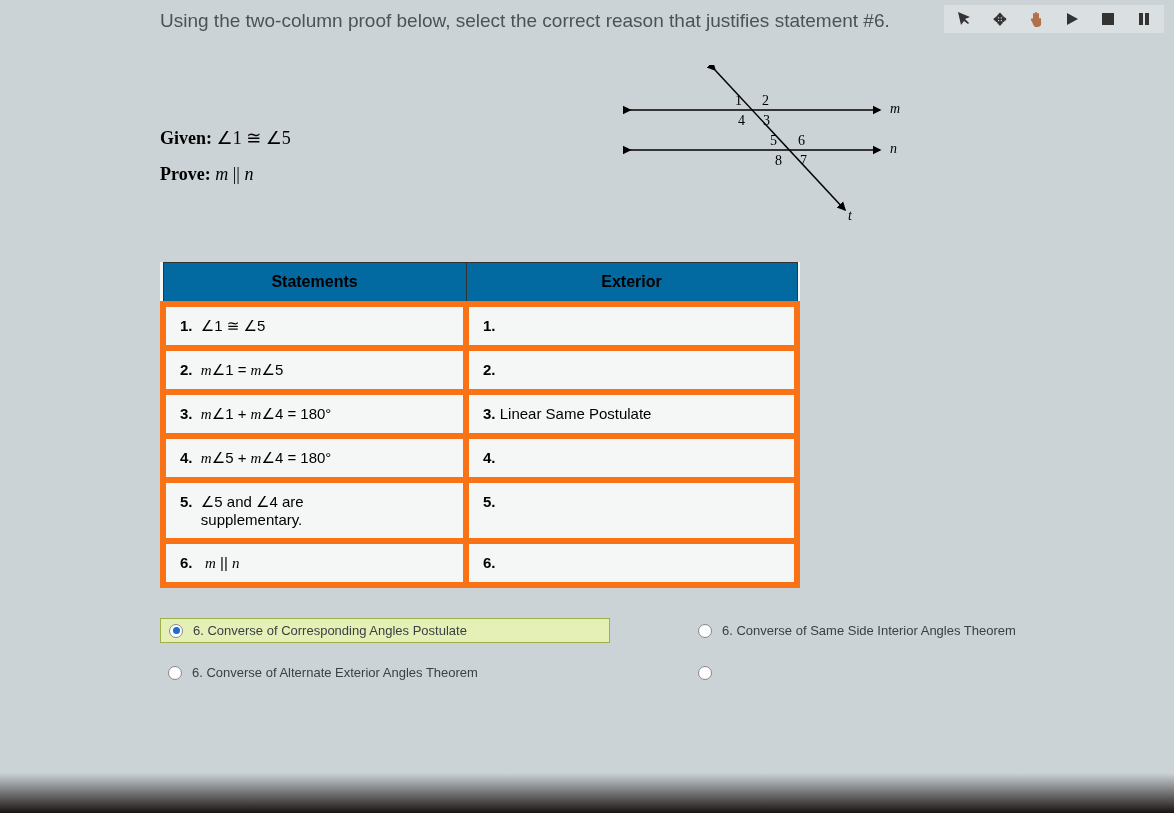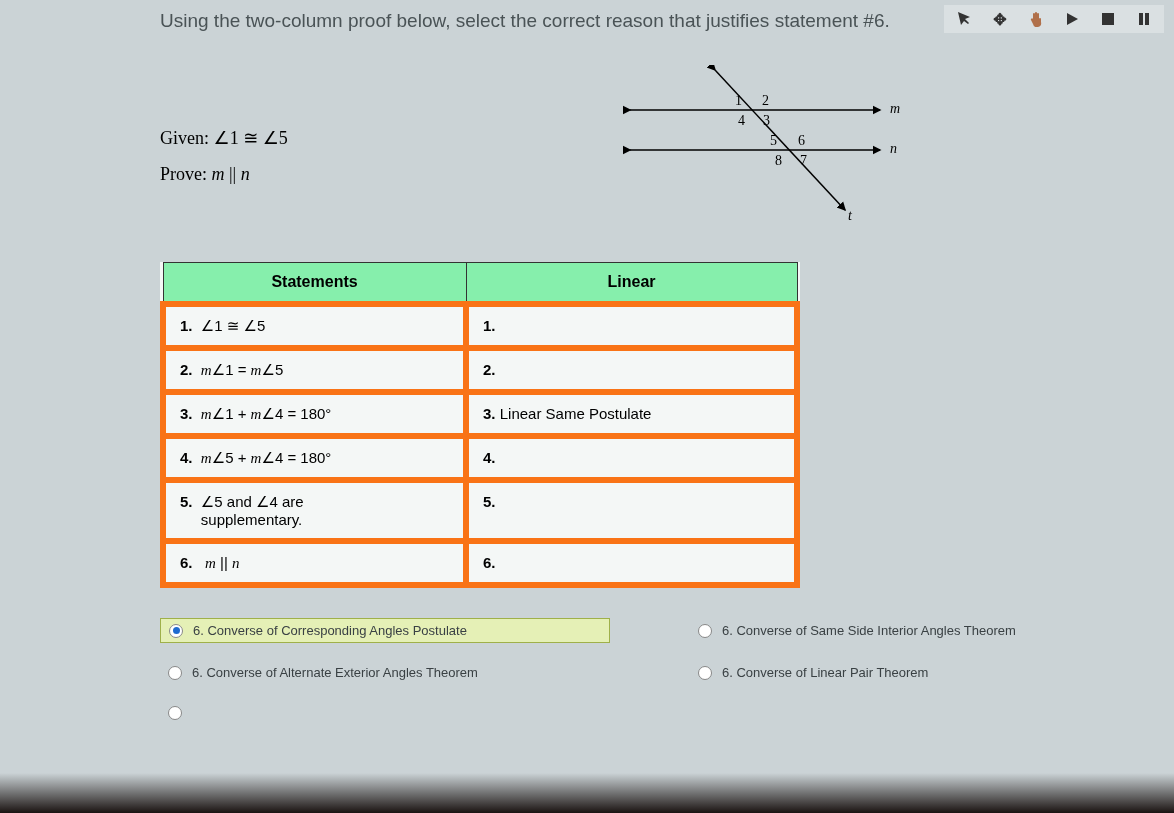--- a/index.html
+++ b/index.html
@@ -33,36 +33,36 @@
       position: absolute;
       top: 120px;
       left: 160px;
       right: 60px;
     }
     .given-prove {
       font-family: "Times New Roman", serif;
       font-size: 18px;
       line-height: 2;
     }
-    .given-prove .label { font-weight: normal; }
+    .given-prove .label { font-weight: bold; }
     .figure {
       position: absolute;
       left: 460px;
       top: -55px;
       width: 320px;
       height: 160px;
     }
     .proof-table {
       margin-top: 70px;
       border-collapse: collapse;
       width: 640px;
       background: #f4f7f6;
     }
     .proof-table th {
-      background: #86efac;
+      background: #0369a1;
       border: 1px solid #333;
       padding: 10px;
       font-size: 16px;
       font-weight: bold;
       text-align: center;
     }
     .proof-table td {
       border: 6px solid #f97316;
       padding: 10px 14px;
       font-size: 15px;
@@ -183,21 +183,21 @@
       <text x="270" y="48" font-size="14" font-style="italic" font-family="serif">m</text>
       <text x="270" y="88" font-size="14" font-style="italic" font-family="serif">n</text>
       <text x="228" y="155" font-size="14" font-style="italic" font-family="serif">t</text>
     </svg>
   </div>
 
   <table class="proof-table">
     <thead>
       <tr>
         <th>Statements</th>
-        <th>Linear</th>
+        <th>Exterior</th>
       </tr>
     </thead>
     <tbody>
       <tr>
         <td class="stmt"><b>1.</b>&nbsp;&nbsp;<span>∠1 ≅ ∠5</span></td>
         <td><b>1.</b> <span></span></td>
       </tr>
       <tr>
         <td class="stmt"><b>2.</b>&nbsp;&nbsp;<span class="ital">m</span>∠1 = <span class="ital">m</span>∠5</td>
         <td><b>2.</b> <span></span></td>
@@ -229,22 +229,18 @@
     <div class="answer-row">
       <span class="radio"></span>
       <span>6. Converse of Same Side Interior Angles Theorem</span>
     </div>
     <div class="answer-row">
       <span class="radio"></span>
       <span>6. Converse of Alternate Exterior Angles Theorem</span>
     </div>
     <div class="answer-row">
       <span class="radio"></span>
-      <span>6. Converse of Linear Pair Theorem</span>
-    </div>
-    <div class="answer-row">
-      <span class="radio"></span>
     </div>
   </div>
 
 </div>
 
 <div class="footer-shadow"></div>
 
 </body></html>

